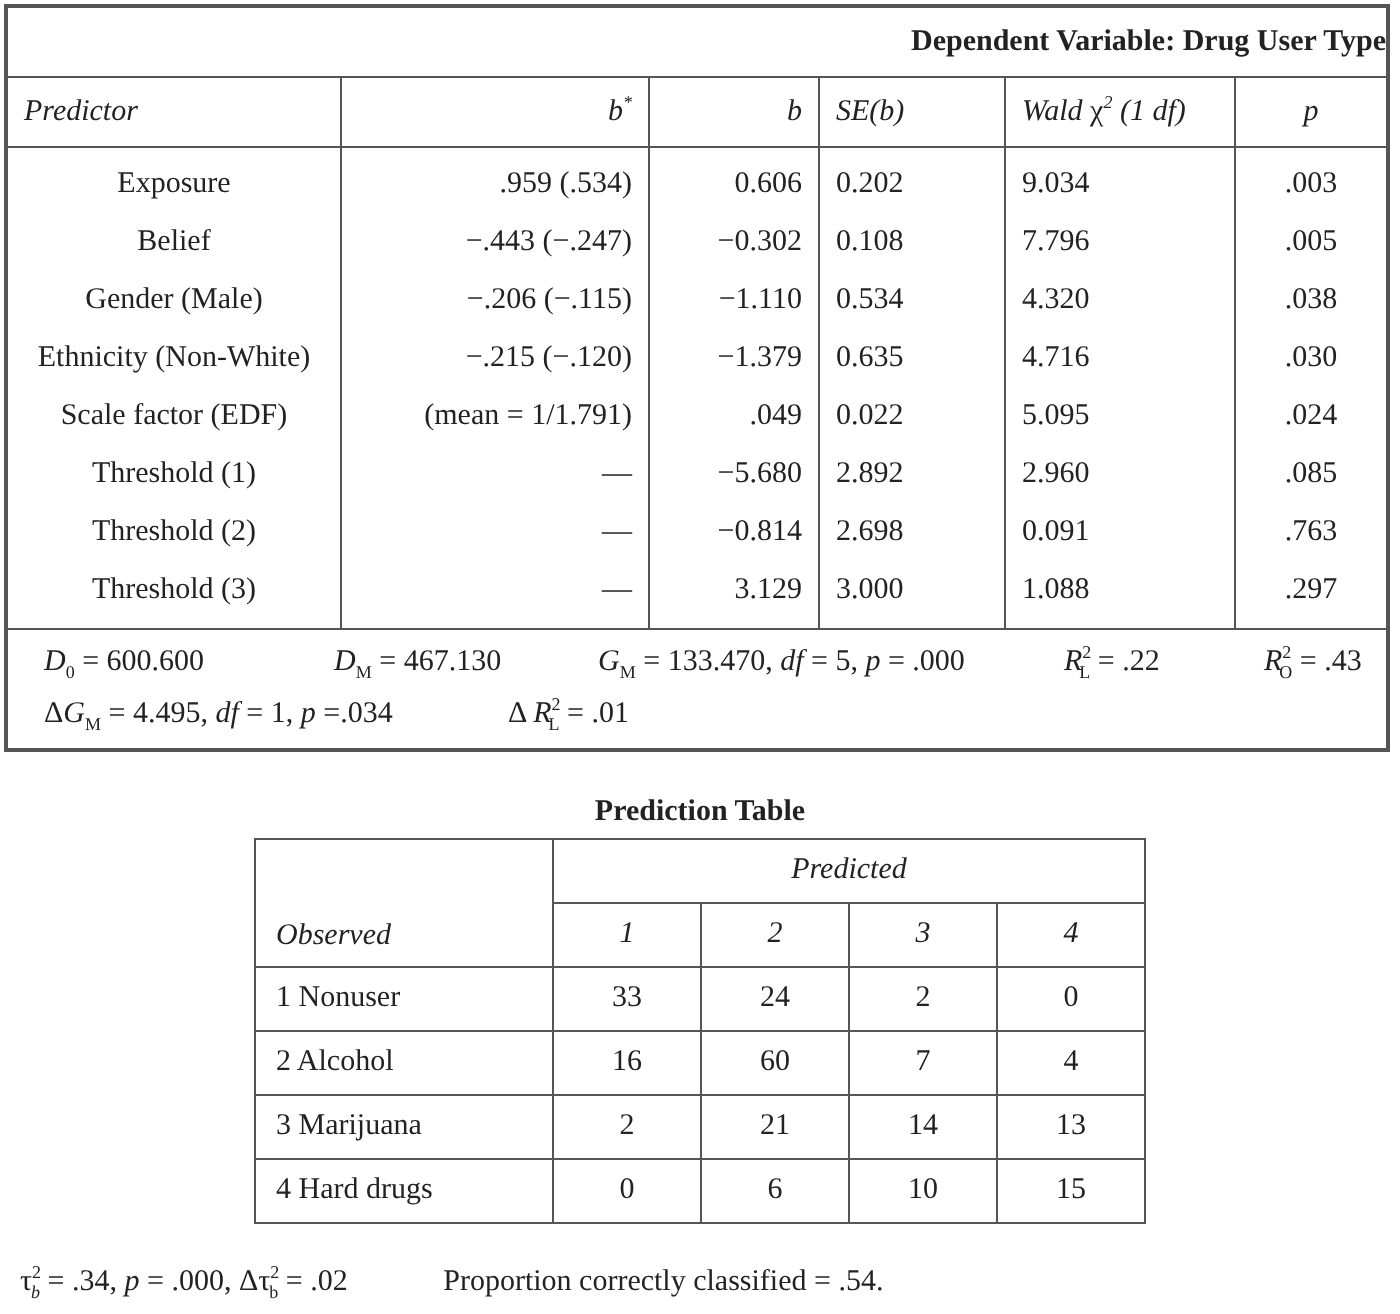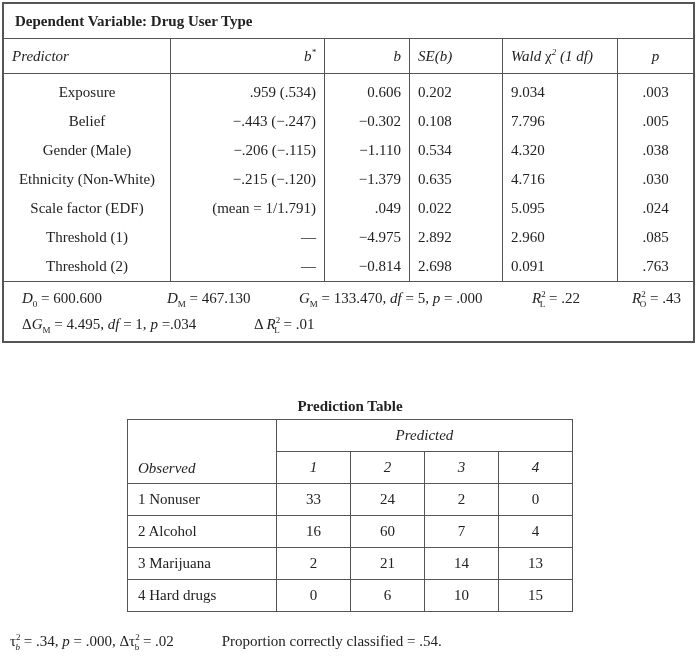--- a/index.html
+++ b/index.html
@@ -4,21 +4,21 @@
 <style>
   html, body { margin:0; padding:0; background:#ffffff; }
   body { width:700px; height:657px; position:relative; overflow:hidden;
          font-family:"Liberation Serif", "DejaVu Serif", serif; color:#222; font-size:15px; }
   .abs { position:absolute; }
   i, .it { font-style:italic; }
   sub, sup { font-size:9px; line-height:0; }
 
   
   #t1 { left:2px; top:2px; width:693px; border:2px solid #555; box-sizing:border-box; }
-  #t1 .title { height:34px; line-height:34px; padding-left:11px; font-weight:bold; font-size:15px; border-bottom:1.5px solid #555; }
+  #t1 .title { height:34px; line-height:34px; padding-left:11px; font-weight:bold; font-size:15px; border-bottom:1.5px solid #555;text-align:right; }
   #t1 table { border-collapse:collapse; width:100%; }
   #t1 td, #t1 th { font-weight:normal; padding:0 8px; height:29px; font-size:15px; }
   #t1 th { height:34px; font-style:italic; border-bottom:1.5px solid #555; }
   #t1 .c0 { width:150px; text-align:center; }
   #t1 .c1 { width:137px; text-align:right; border-left:1.5px solid #555; }
   #t1 .c2 { width:68px; text-align:right; border-left:1.5px solid #555; }
   #t1 .c3 { width:76px; text-align:left; border-left:1.5px solid #555; }
   #t1 .c4 { width:98px; text-align:left; border-left:1.5px solid #555; }
   #t1 .c5 { text-align:center; border-left:1.5px solid #555; }
   #t1 th.c0 { text-align:left; }
@@ -90,32 +90,40 @@
           <td class="c0">Scale factor (EDF)</td>
           <td class="c1">(mean = 1/1.791)</td>
           <td class="c2">.049</td>
           <td class="c3">0.022</td>
           <td class="c4">5.095</td>
           <td class="c5">.024</td>
         </tr>
         <tr>
           <td class="c0">Threshold (1)</td>
           <td class="c1">—</td>
-          <td class="c2">−4.975</td>
+          <td class="c2">−5.680</td>
           <td class="c3">2.892</td>
           <td class="c4">2.960</td>
           <td class="c5">.085</td>
         </tr>
         <tr>
           <td class="c0">Threshold (2)</td>
           <td class="c1">—</td>
           <td class="c2">−0.814</td>
           <td class="c3">2.698</td>
           <td class="c4">0.091</td>
           <td class="c5">.763</td>
+        </tr>
+        <tr class="last">
+          <td class="c0">Threshold (3)</td>
+          <td class="c1">—</td>
+          <td class="c2">3.129</td>
+          <td class="c3">3.000</td>
+          <td class="c4">1.088</td>
+          <td class="c5">.297</td>
         </tr>
       </tbody>
   </table>
   <div class="foot">
     <span style="left:18px;top:8px"><i>D</i><sub>0</sub><span style="position:static"> = 600.600</span></span>
     <span style="left:163px;top:8px"><i>D</i><sub>M</sub><span style="position:static"> = 467.130</span></span>
     <span style="left:295px;top:8px"><i>G</i><sub>M</sub><span style="position:static"> = 133.470, </span><i>df</i><span style="position:static"> = 5, </span><i>p</i><span style="position:static"> = .000</span></span>
     <span style="left:528px;top:8px"><i>R</i><sup>2</sup><sub style="margin-left:-6px">L</sub><span style="position:static"> = .22</span></span>
     <span style="left:628px;top:8px"><i>R</i><sup>2</sup><sub style="margin-left:-6px">O</sub><span style="position:static"> = .43</span></span>
     <span style="left:18px;top:34px"><span style="position:static">Δ</span><i>G</i><sub>M</sub><span style="position:static"> = 4.495, </span><i>df</i><span style="position:static"> = 1, </span><i>p</i><span style="position:static"> =.034</span></span>

